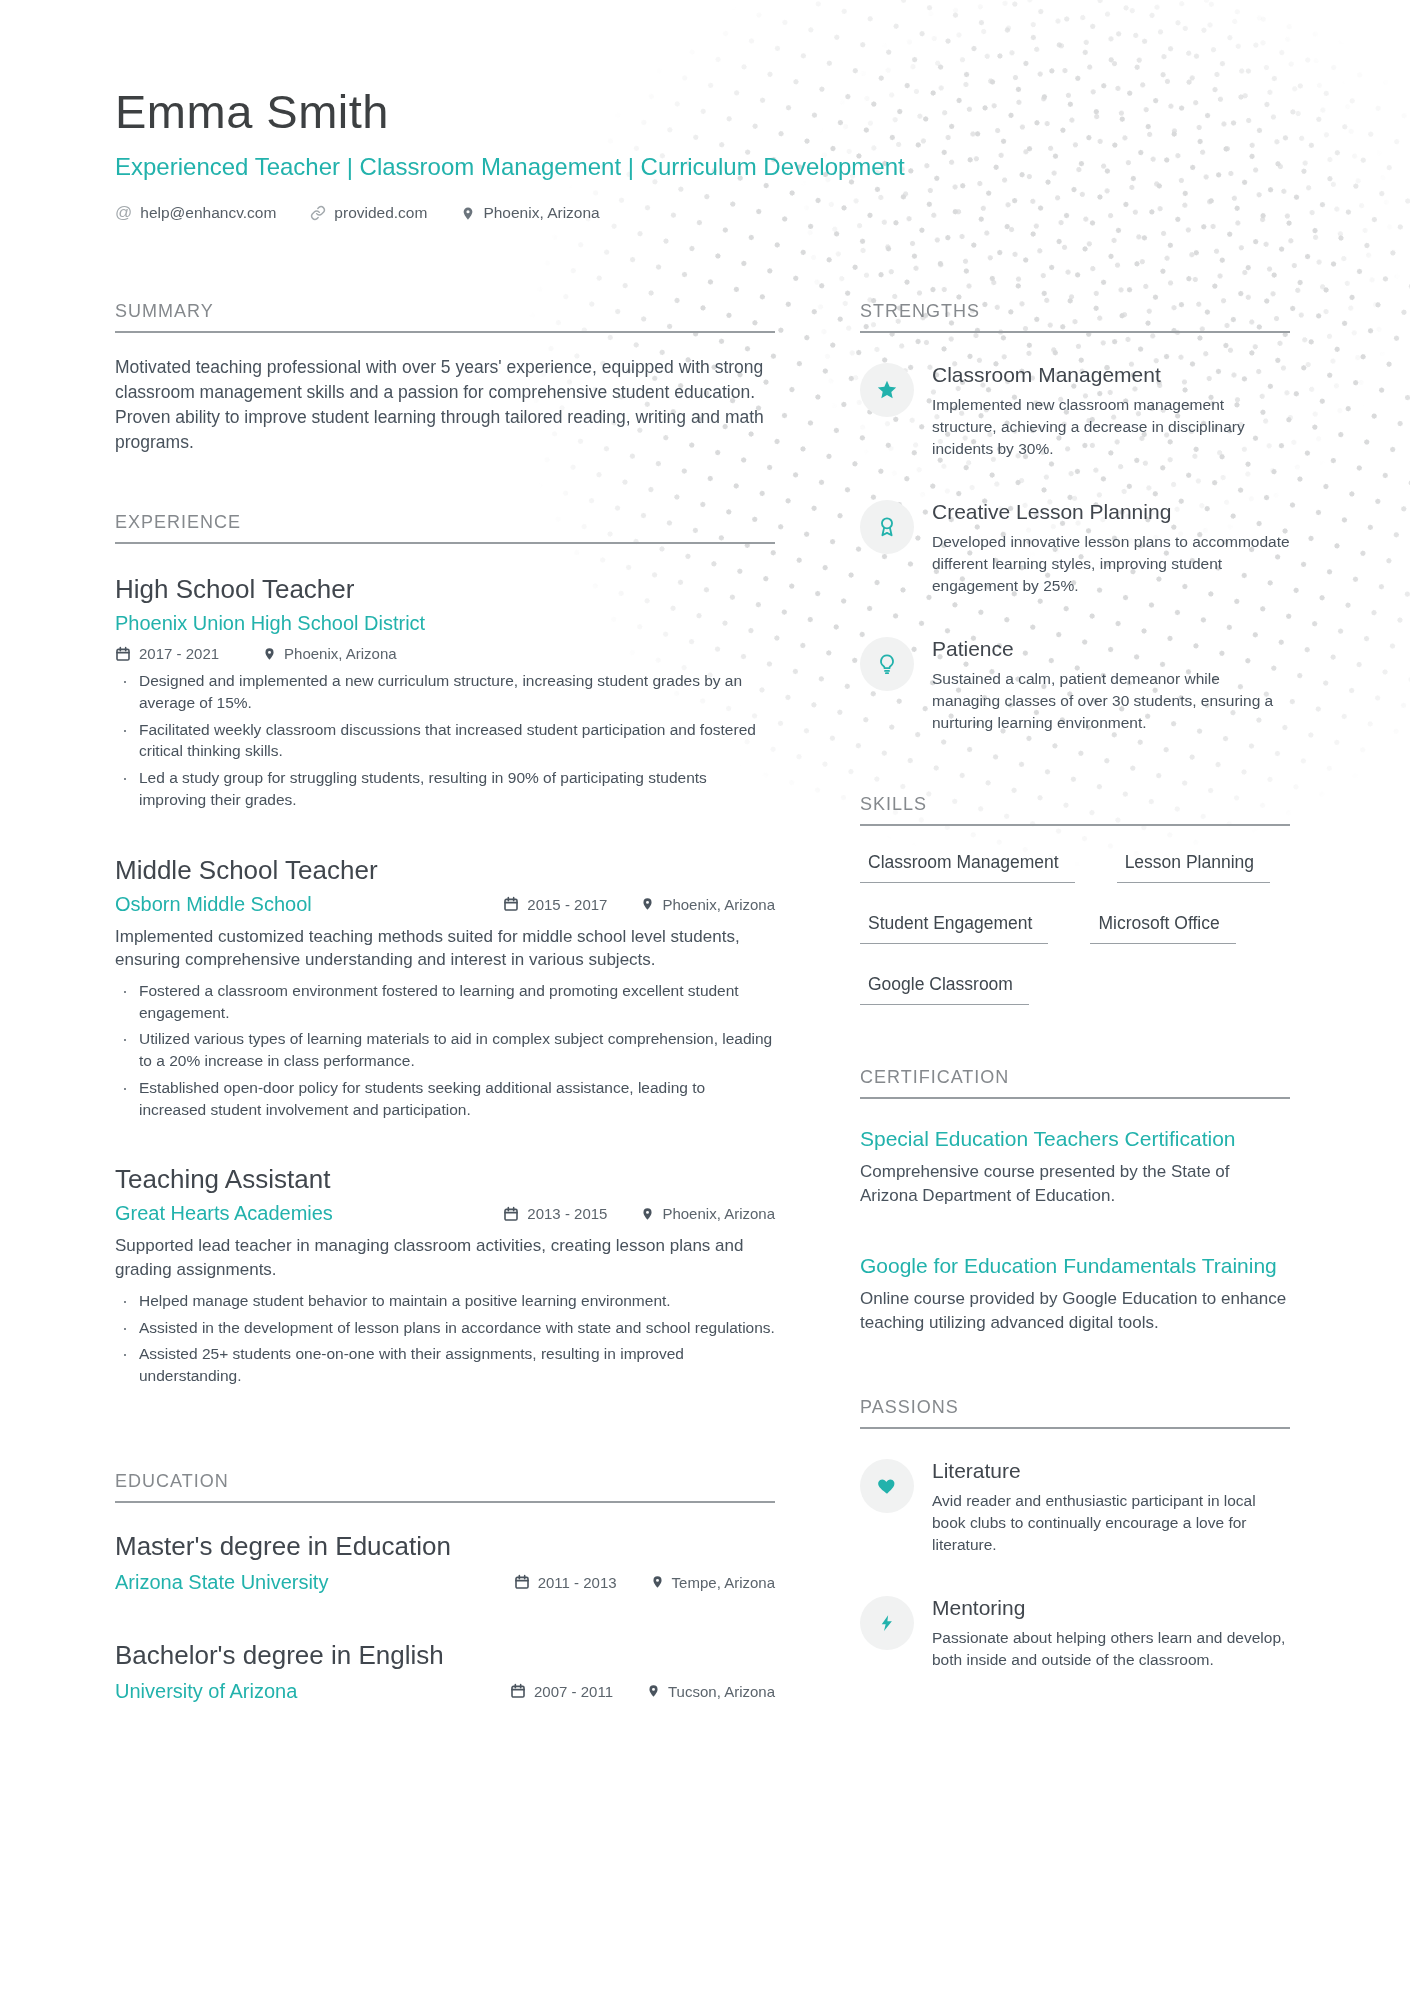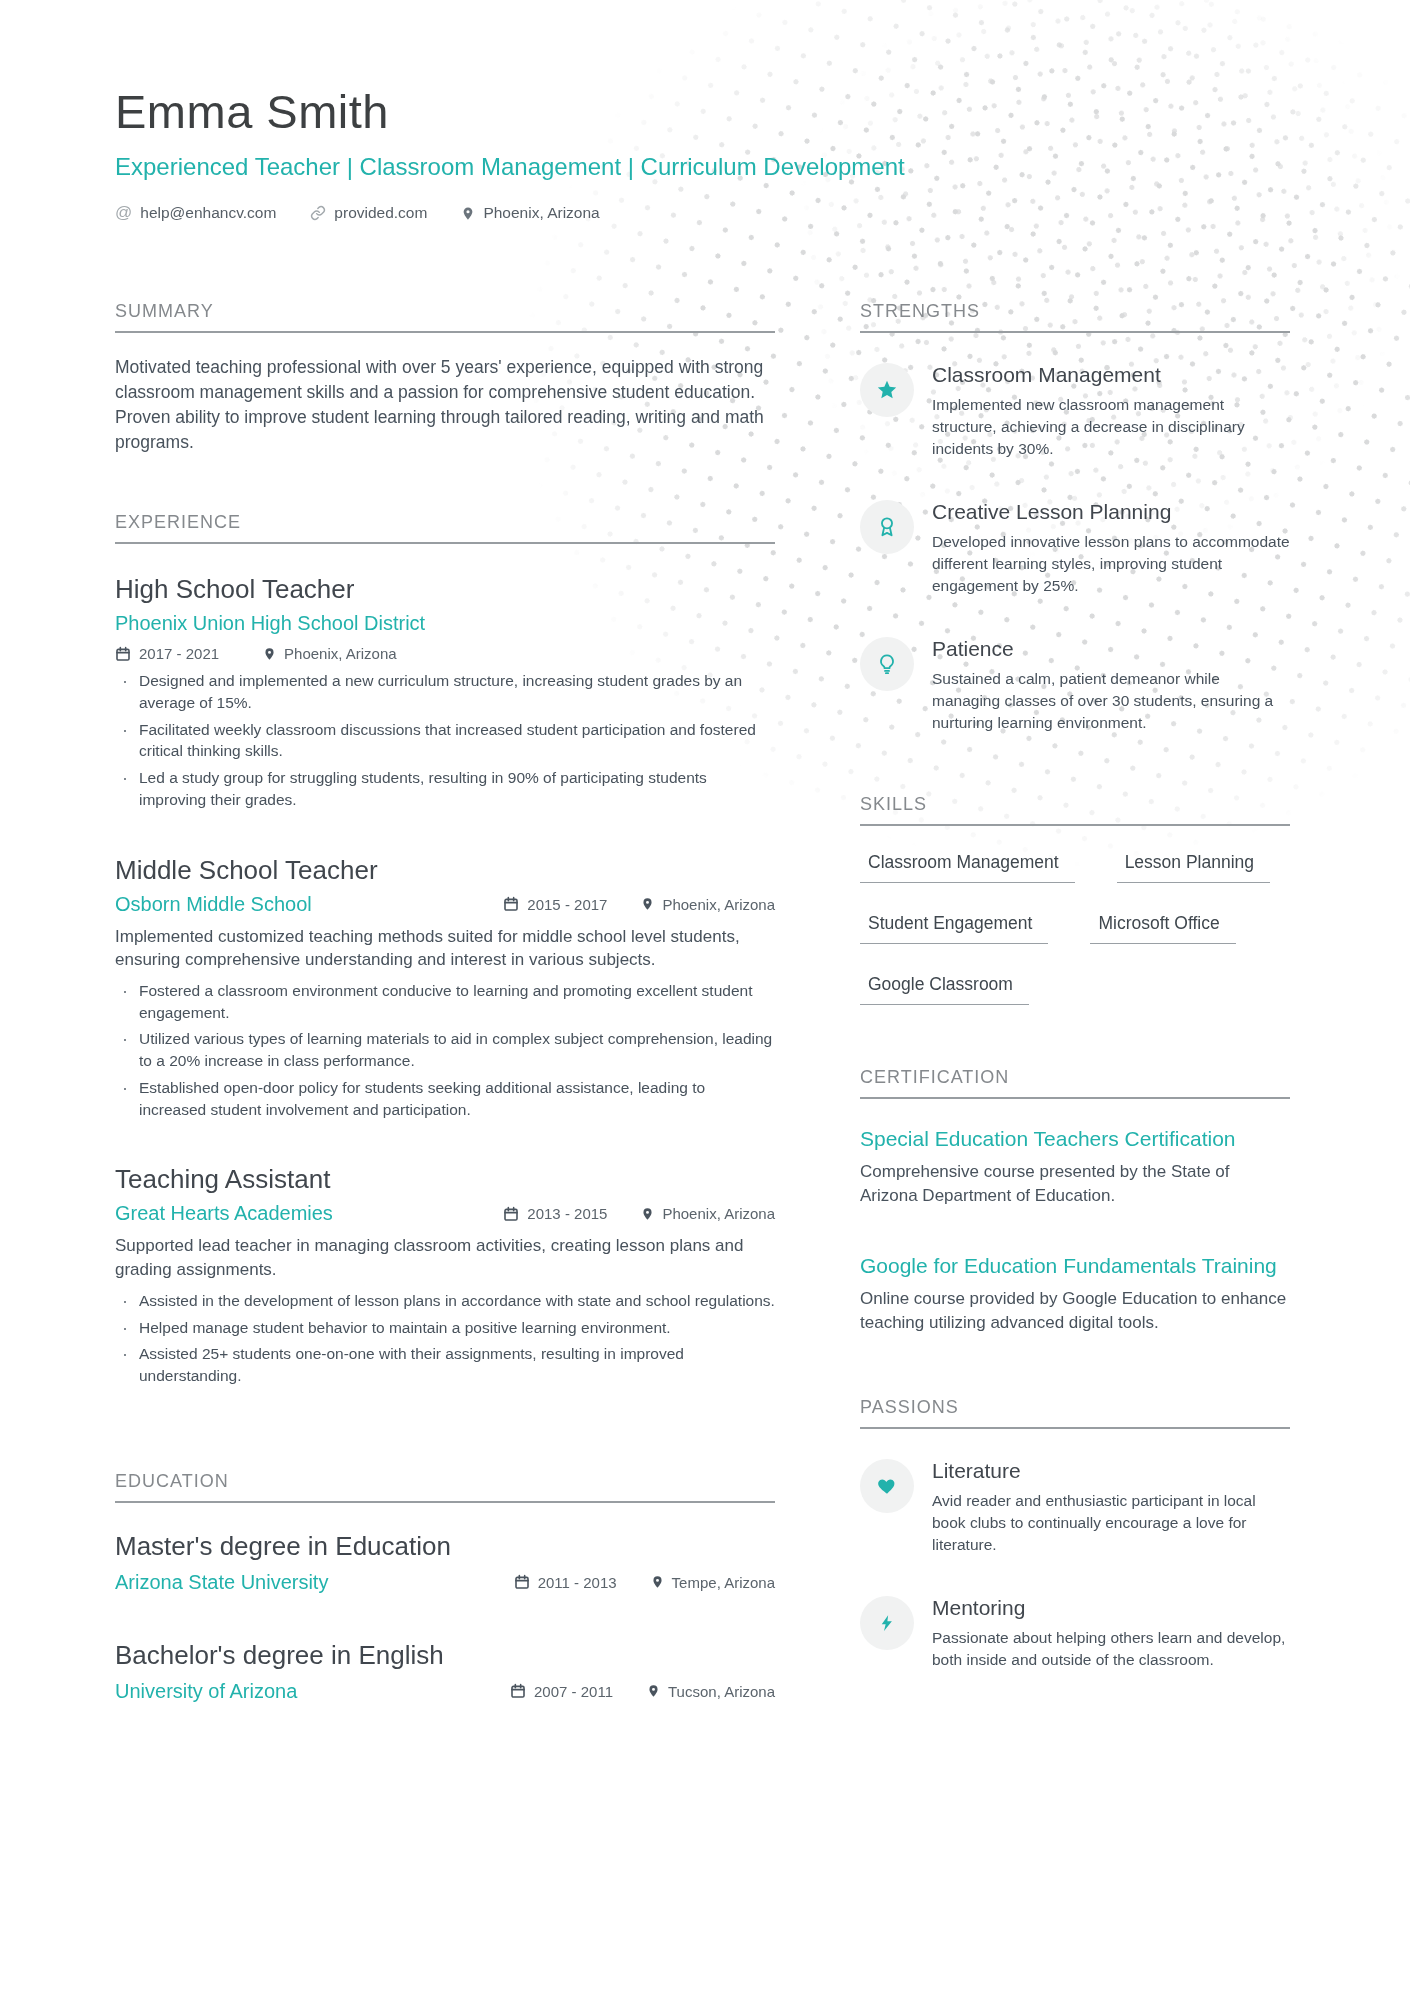--- a/index.html
+++ b/index.html
@@ -205,21 +205,21 @@
                 <span>
                     <svg class="icon-svg" width="13" height="16" viewBox="0 0 24 24" fill="#4a545e">
                       <path d="M12 1.5A7.5 7.5 0 0 0 4.5 9c0 5.4 7.5 13.5 7.5 13.5S19.5 14.4 19.5 9A7.5 7.5 0 0 0 12 1.5zm0 10.2A2.7 2.7 0 1 1 12 6.3a2.7 2.7 0 0 1 0 5.4z"></path>
                     </svg>
                   </span>
                 <span>Phoenix, Arizona</span>
               </span>
             </div>
             <p class="job-desc">Implemented customized teaching methods suited for middle school level students, ensuring comprehensive understanding and interest in various subjects.</p>
             <ul class="bullets">
-              <li>Fostered a classroom environment conducive to learning and promoting excellent student engagement.</li>
+              <li>Fostered a classroom environment fostered to learning and promoting excellent student engagement.</li>
               <li>Utilized various types of learning materials to aid in complex subject comprehension, leading to a 20% increase in class performance.</li>
               <li>Established open-door policy for students seeking additional assistance, leading to increased student involvement and participation.</li>
             </ul>
           </div>
 
           <div class="job">
             <div class="job-title">Teaching Assistant</div>
             <div class="row-flex">
               <div class="company">Great Hearts Academies</div>
               <span class="meta-group">
@@ -237,22 +237,22 @@
                 <span>
                     <svg class="icon-svg" width="13" height="16" viewBox="0 0 24 24" fill="#4a545e">
                       <path d="M12 1.5A7.5 7.5 0 0 0 4.5 9c0 5.4 7.5 13.5 7.5 13.5S19.5 14.4 19.5 9A7.5 7.5 0 0 0 12 1.5zm0 10.2A2.7 2.7 0 1 1 12 6.3a2.7 2.7 0 0 1 0 5.4z"></path>
                     </svg>
                   </span>
                 <span>Phoenix, Arizona</span>
               </span>
             </div>
             <p class="job-desc">Supported lead teacher in managing classroom activities, creating lesson plans and grading assignments.</p>
             <ul class="bullets">
+              <li>Helped manage student behavior to maintain a positive learning environment.</li>
               <li>Assisted in the development of lesson plans in accordance with state and school regulations.</li>
-              <li>Helped manage student behavior to maintain a positive learning environment.</li>
               <li>Assisted 25+ students one-on-one with their assignments, resulting in improved understanding.</li>
             </ul>
           </div>
         </div>
 
         <div>
           <div class="section-heading education-heading">EDUCATION</div>
 
           <div class="degree">
             <div class="degree-title">Master's degree in Education</div>

